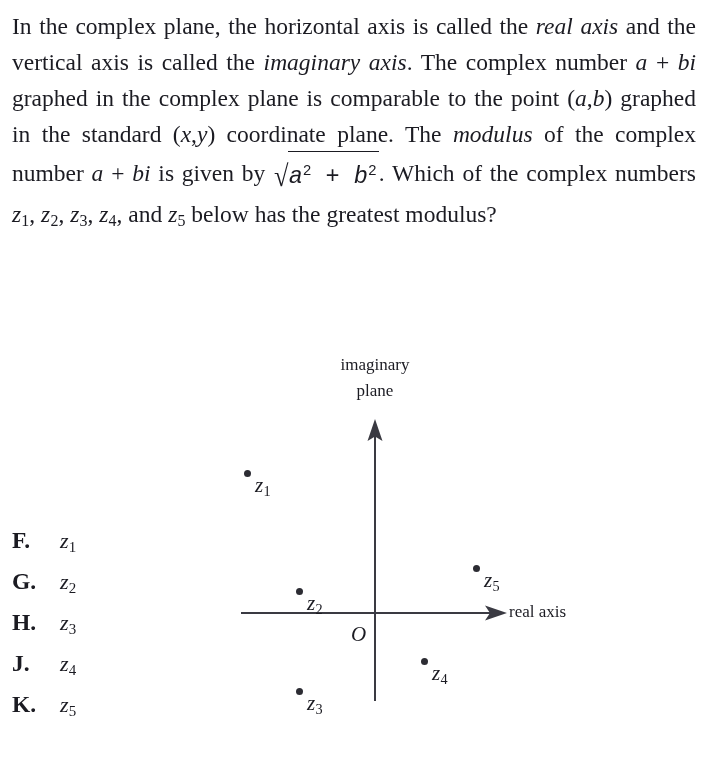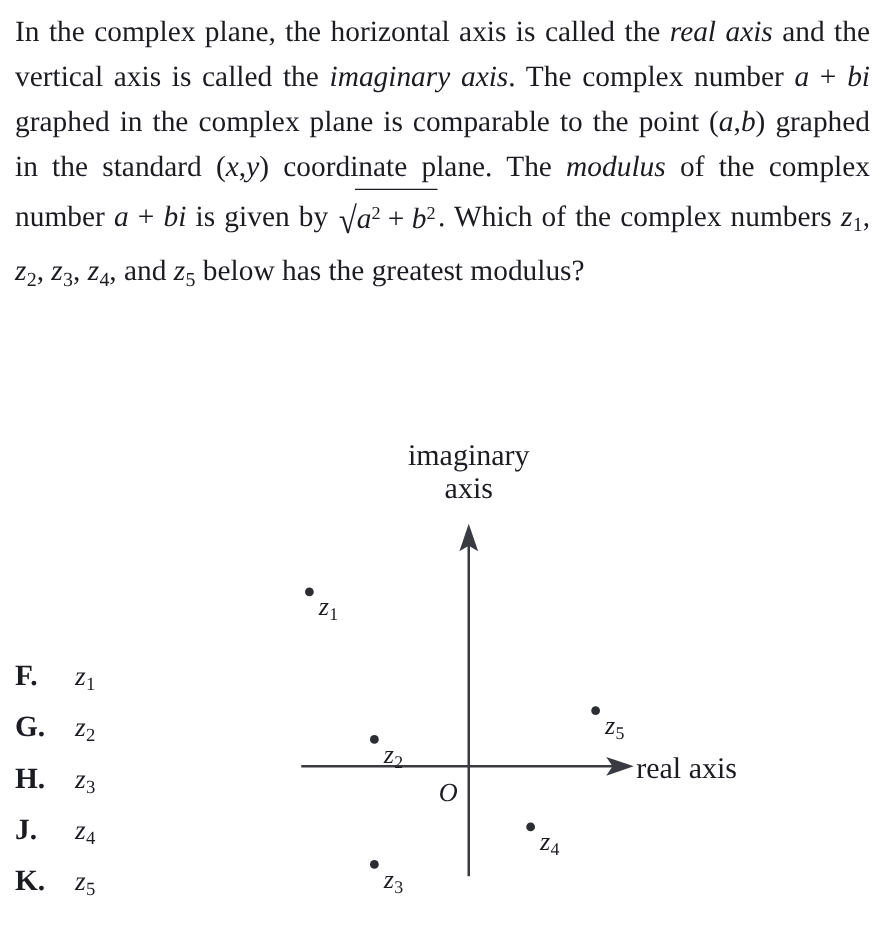--- a/index.html
+++ b/index.html
@@ -54,20 +54,21 @@
     display: inline-block;
     transform: scaleX(0.88);
   }
   .sqrt .radicand {
     display: inline-block;
     border-top: 1.4px solid #1b1b22;
     padding: 1px 2px 0 1px;
     margin-left: -2px;
     position: relative;
     top: -1px;
+    font-family: Liberation Mono, monospace;
   }
   .sqrt .radicand sup {
     font-style: normal;
     font-size: 0.62em;
     vertical-align: 0.52em;
   }
 
   
   #choices {
     position: absolute;
@@ -102,21 +103,21 @@
 
   .axis-line {
     stroke: #3a3a42;
     stroke-width: 2;
   }
   .arrow-head { fill: #3a3a42; }
 
   .fig-label {
     position: absolute;
     font-family: "Liberation Serif", "DejaVu Serif", serif;
-    font-size: 24px;
+    font-size: 17px;
     color: #1b1b22;
     white-space: nowrap;
   }
   .fig-label.centered { text-align: center; }
 
   #imaginary-axis-label {
     left: 0px;
     top: 7px;
     width: 294px;
     line-height: 26px;
@@ -186,21 +187,21 @@
 
     <line class="axis-line" x1="147" y1="90" x2="147" y2="356"></line>
     <polygon class="arrow-head" points="147,74 139.5,96 147,91.5 154.5,96"></polygon>
 
     <line class="axis-line" x1="13" y1="268" x2="272" y2="268"></line>
     <polygon class="arrow-head" points="279,268 257,260.5 262,268 257,275.5"></polygon>
   </svg>
 
   <div class="fig-label centered" id="imaginary-axis-label">
     <div>imaginary</div>
-    <div>axis</div>
+    <div>plane</div>
   </div>
 
   <div class="fig-label" id="real-axis-label">real axis</div>
 
   <div class="fig-label" id="origin-label">O</div>
 
   <div class="point-group" id="pt-z1" style="left: 16px; top: 125px;">
     <span class="point-dot"></span>
     <span class="point-label zsym"><span>z</span><sub>1</sub></span>
   </div>

